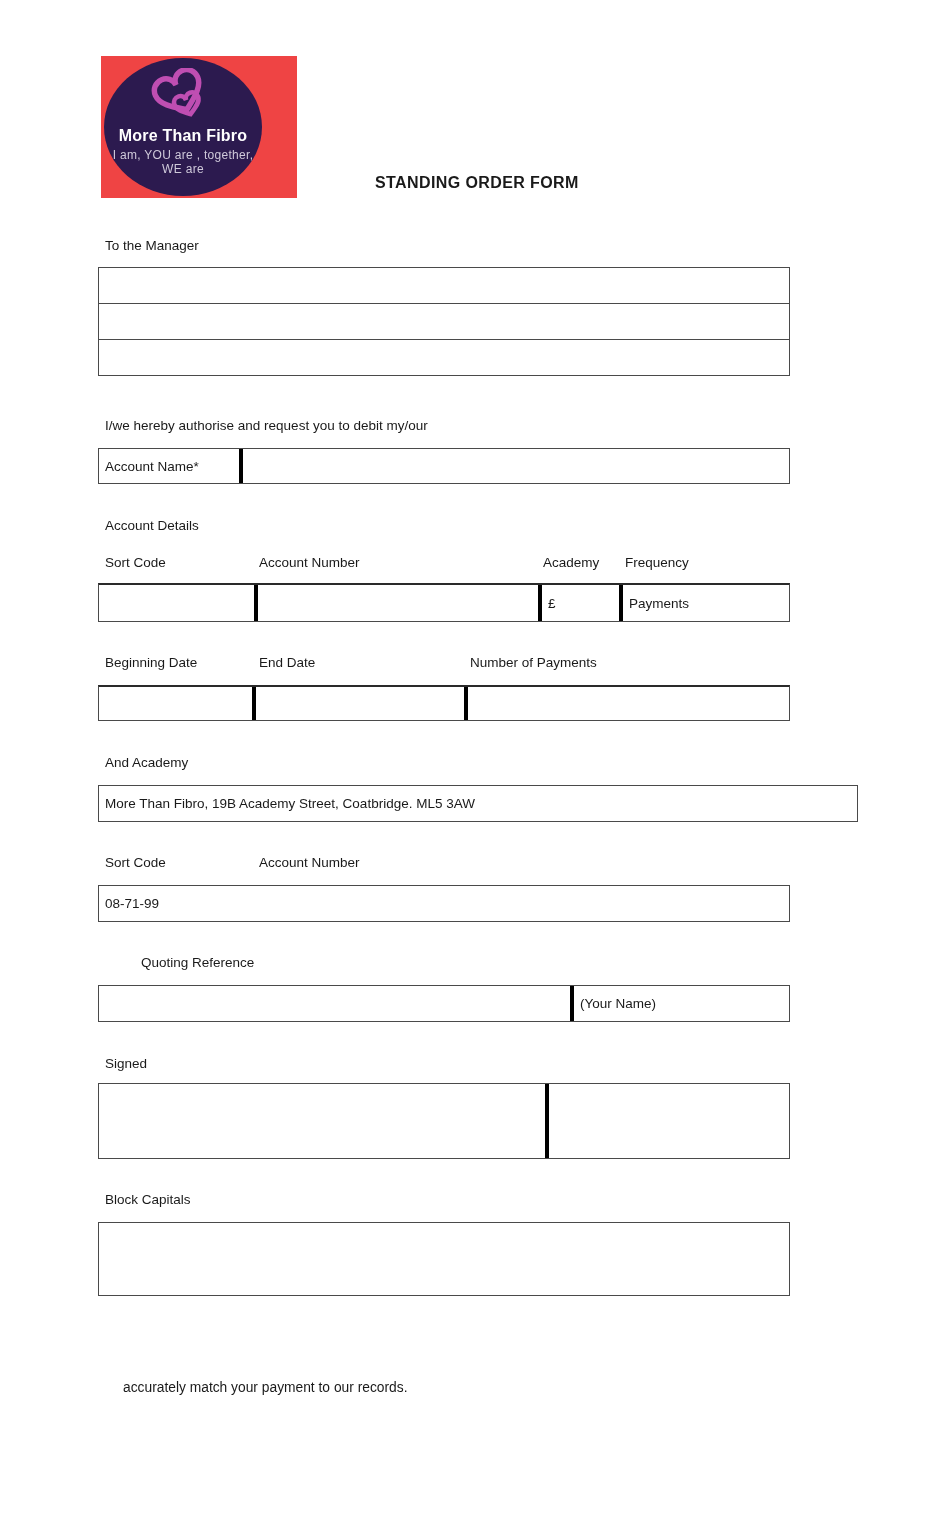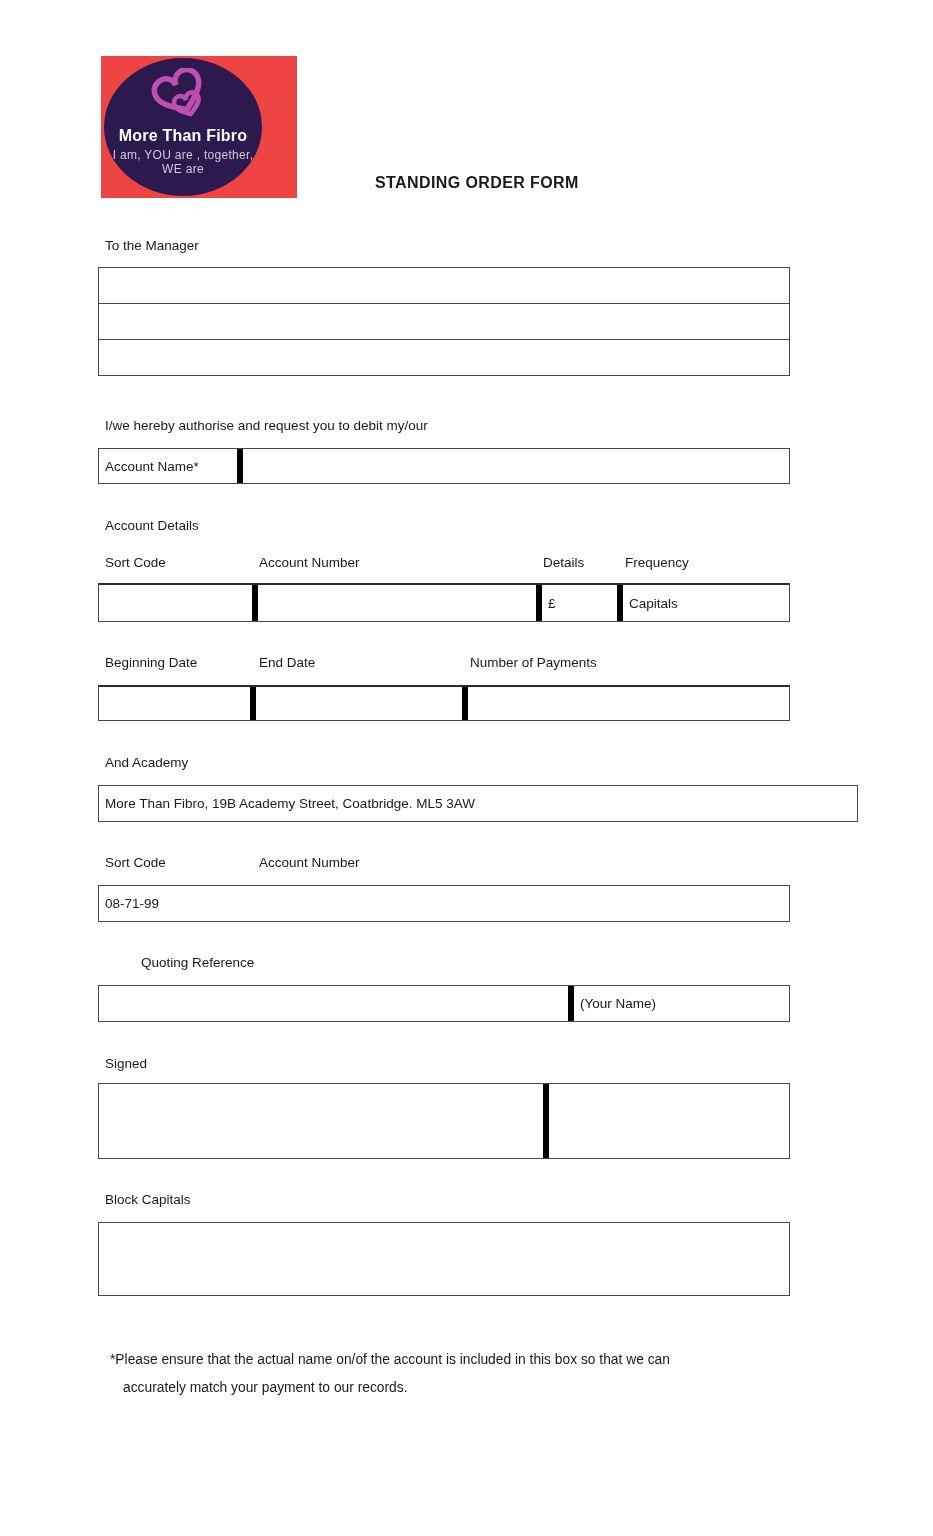--- a/index.html
+++ b/index.html
@@ -12,21 +12,21 @@
   .footnote { position:absolute; font-size:13.8px; white-space:nowrap; }
 
   .tbl {
     position:absolute; box-sizing:border-box; border:1px solid #4a4a4a;
     background:#fff; display:flex; overflow:hidden;
   }
   .tbl.rows { flex-direction:column; }
   .trow { flex:1; border-bottom:1px solid #4a4a4a; }
   .trow:last-child { border-bottom:none; }
   .cell {
-    box-sizing:border-box; border-right:6px solid #000000;
+    box-sizing:border-box; border-right:4px solid #000000;
     display:flex; align-items:center; padding:2px 6px; font-size:13.5px;
     flex-shrink:0; overflow:hidden; white-space:nowrap;
   }
   .cell.grow { flex:1; }
   .cell:last-child { border-right:none; }
   .thick-top { border-top:2px solid #2a2a2a; }
 
   .logo-block { position:absolute; left:101px; top:56px; width:196px; height:142px; background:#ef4444; }
   .logo-ellipse { position:absolute; left:3px; top:2px; width:158px; height:138px; background:#2c1a4f; border-radius:50%; }
   .butterfly { position:absolute; left:50%; top:10px; transform:translateX(-50%); }
@@ -68,36 +68,36 @@
     </div>
     <div class="cell grow">
       <span></span>
     </div>
   </div>
 
   <div class="lbl" style="left:105px; top:518px;">Account Details</div>
 
   <div class="lbl" style="left:105px; top:555px;">Sort Code</div>
   <div class="lbl" style="left:259px; top:555px;">Account Number</div>
-  <div class="lbl" style="left:543px; top:555px;">Details</div>
+  <div class="lbl" style="left:543px; top:555px;">Academy</div>
   <div class="lbl" style="left:625px; top:555px;">Frequency</div>
 
   <div class="tbl thick-top" style="left:98px; top:583px; width:692px; height:39px;">
     <div class="cell" style="width:159px;">
       <span></span>
     </div>
     <div class="cell" style="width:284px;">
       <span></span>
     </div>
     <div class="cell" style="width:81px;">
       <span>£</span>
       <span></span>
     </div>
     <div class="cell grow">
-      <span>Capitals</span>
+      <span>Payments</span>
     </div>
   </div>
 
   <div class="lbl" style="left:105px; top:655px;">Beginning Date</div>
   <div class="lbl" style="left:259px; top:655px;">End Date</div>
   <div class="lbl" style="left:470px; top:655px;">Number of Payments</div>
 
   <div class="tbl thick-top" style="left:98px; top:685px; width:692px; height:36px;">
     <div class="cell" style="width:157px;">
       <span></span>
@@ -140,16 +140,15 @@
   <div class="tbl" style="left:98px; top:1083px; width:692px; height:76px;">
     <div class="cell" style="width:450px;"></div>
     <div class="cell grow"></div>
   </div>
 
   <div class="lbl" style="left:105px; top:1192px;">Block Capitals</div>
   <div class="tbl" style="left:98px; top:1222px; width:692px; height:74px;">
     <div class="cell grow"></div>
   </div>
 
-  <div class="footnote" style="left:110px; top:1352px;">*Please ensure that the actual name on/of the account is included in this box so that we can</div>
   <div class="footnote" style="left:110px; top:1380px;margin-left:13px;">accurately match your payment to our records.</div>
 
 </div>
 
 </body></html>

